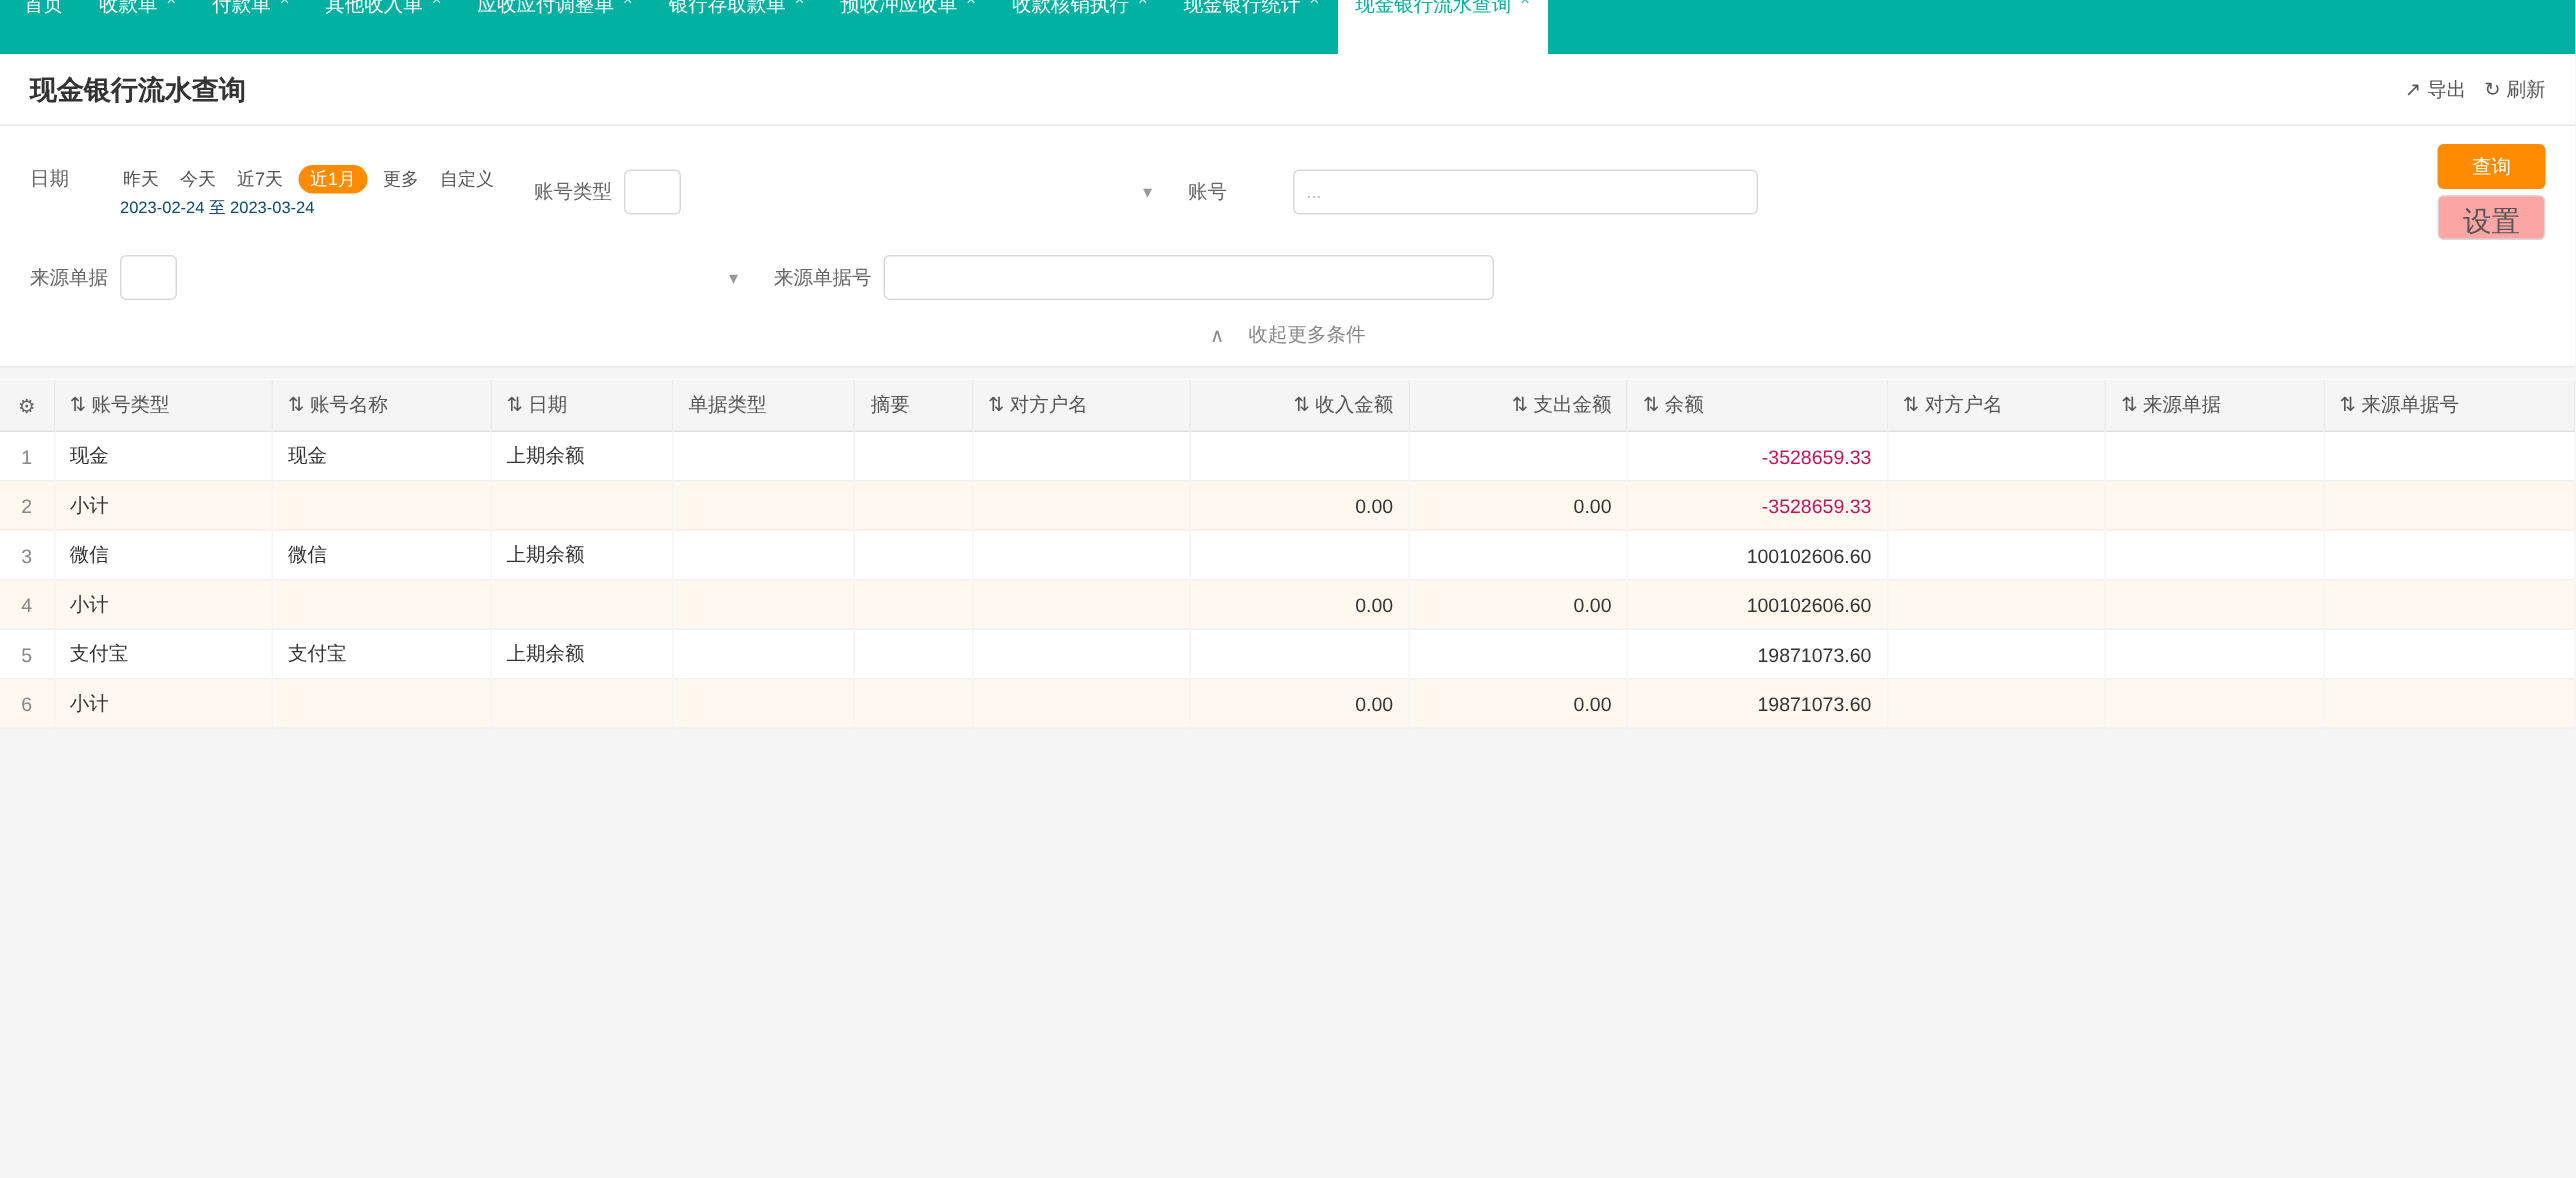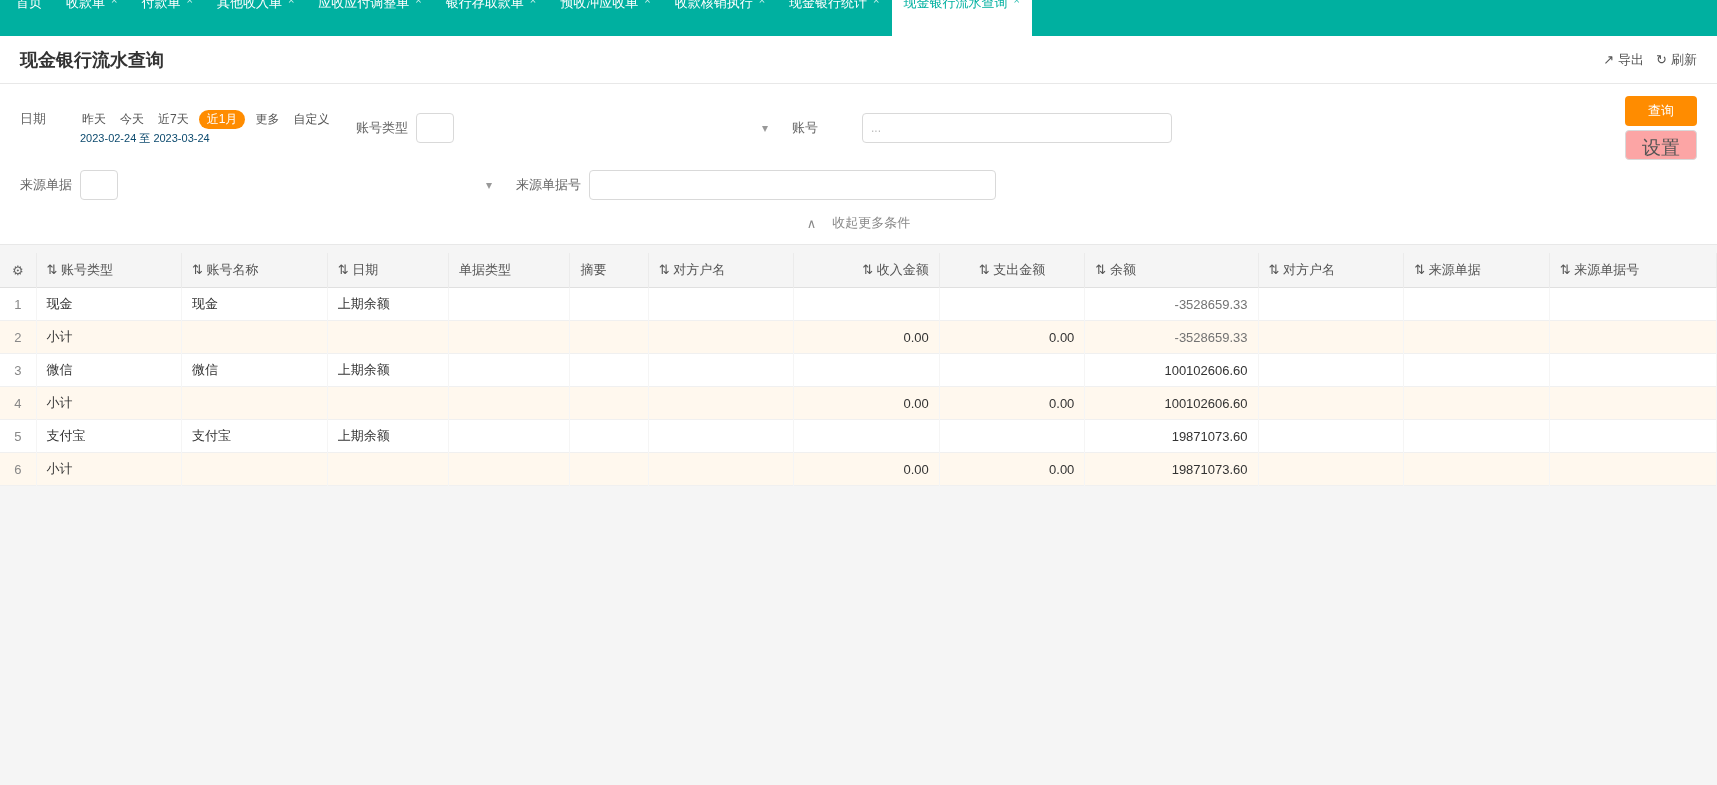--- a/index.html
+++ b/index.html
@@ -232,21 +232,21 @@
       text-align: right;
     }
     tbody td.row-num {
       color: #888;
       text-align: center;
     }
     .settings-icon {
       color: #666;
       cursor: pointer;
     }
-    .negative { color: #737373; }
+    .negative { color: #be185d; }
     .large-num { color: #333; }
   </style>
 </head>
 <body>
 
 <nav class="top-nav">
   <div class="nav-tab home">
     <span>首页</span>
   </div>
   <div class="nav-tab">
@@ -390,21 +390,21 @@
           <span>摘要</span>
         </th>
         <th>
           <span>⇅</span>
           <span>对方户名</span>
         </th>
         <th style="text-align:right;">
           <span>⇅</span>
           <span>收入金额</span>
         </th>
-        <th style="text-align:center;">
+        <th style="text-align:right;">
           <span>⇅</span>
           <span>支出金额</span>
         </th>
         <th style="text-align:left;">
           <span>⇅</span>
           <span>余额</span>
         </th>
         <th>
           <span>⇅</span>
           <span>对方户名</span>

